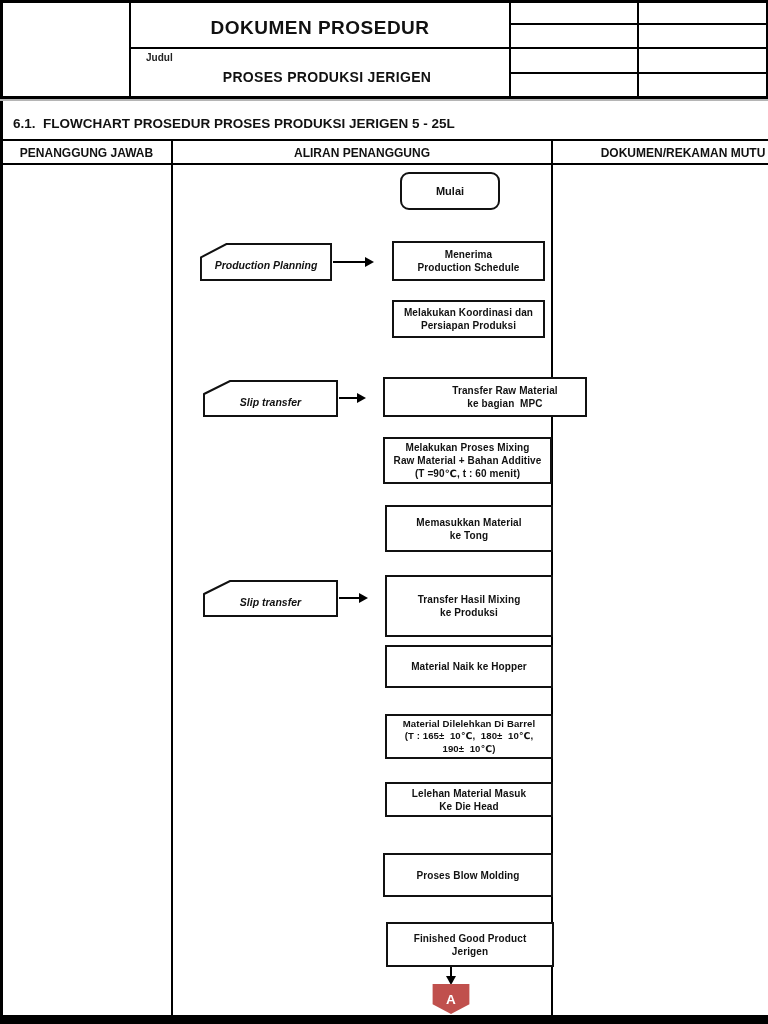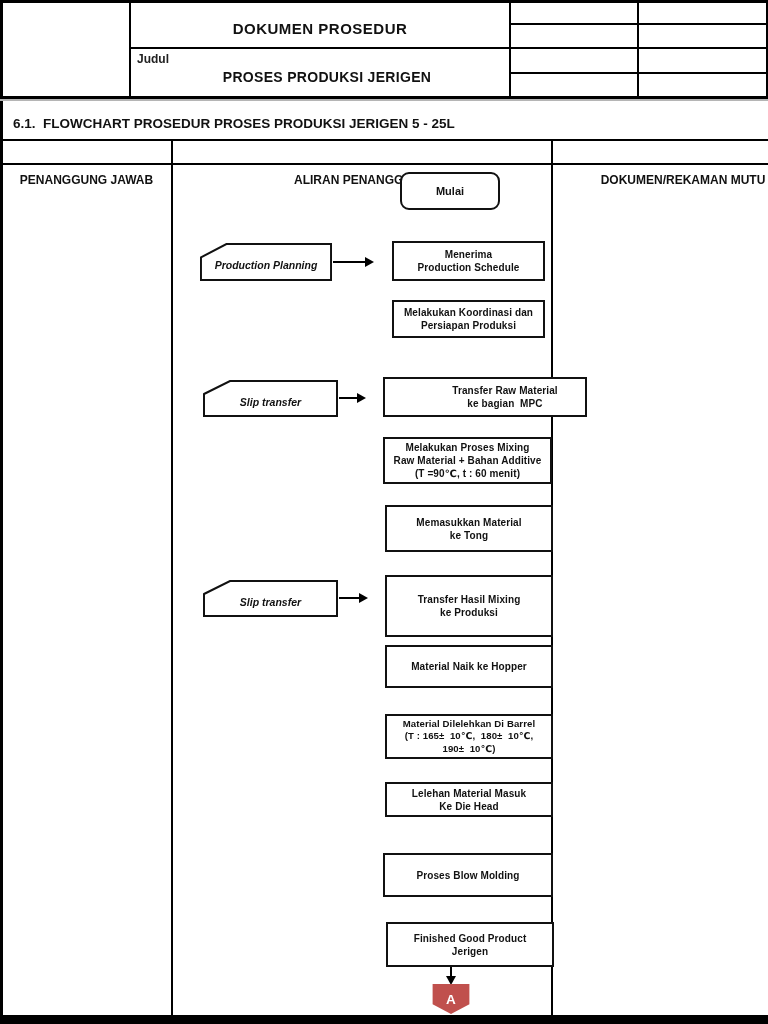--- a/index.html
+++ b/index.html
@@ -11,41 +11,41 @@
     font-family: "Liberation Sans", "DejaVu Sans", sans-serif;
     color: #111;
   }
   .abs { position: absolute; }
   .vl, .hl { position: absolute; background: #000; }
 
   
   .doc-type {
     left: 130px; top: 10px; width: 380px; height: 36px;
     display: flex; align-items: center; justify-content: center;
-    font-size: 15px; font-weight: bold; letter-spacing: .5px;
-  }
-  .judul-label { left: 137px; top: 52px; font-size: 12px; font-weight: bold; color: #222; }
+    font-size: 19px; font-weight: bold; letter-spacing: .5px;
+  }
+  .judul-label { left: 146px; top: 52px; font-size: 10px; font-weight: bold; color: #222; }
   .doc-title {
     left: 130px; top: 62px; width: 380px; height: 30px;
     display: flex; align-items: center; justify-content: center;
     font-size: 14px; font-weight: bold; letter-spacing: .3px; padding-left: 14px;
   }
 
   
   .section-heading {
     left: 13px; top: 112px; width: 740px; height: 22px;
     font-size: 13.5px; font-weight: bold; white-space: pre;
     display: flex; align-items: center;
   }
 
   
   .col-th {
     position: absolute; top: 141px; height: 23px;
     display: flex; align-items: center; justify-content: center;
-    font-size: 12px; font-weight: bold; white-space: pre; margin-top: 27px;
+    font-size: 12px; font-weight: bold; white-space: pre;
   }
 
   
   .step {
     position: absolute;
     border: 2.5px solid #111; background: #fff;
     display: flex; align-items: center; justify-content: center;
     text-align: center;
     margin-left: 18px;
   }

